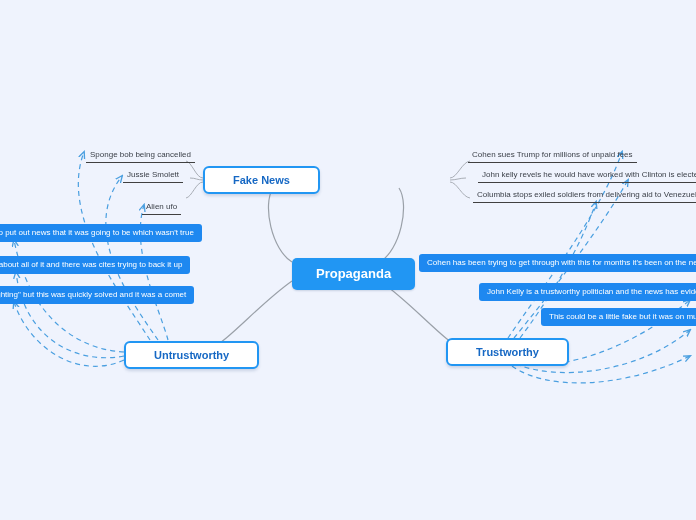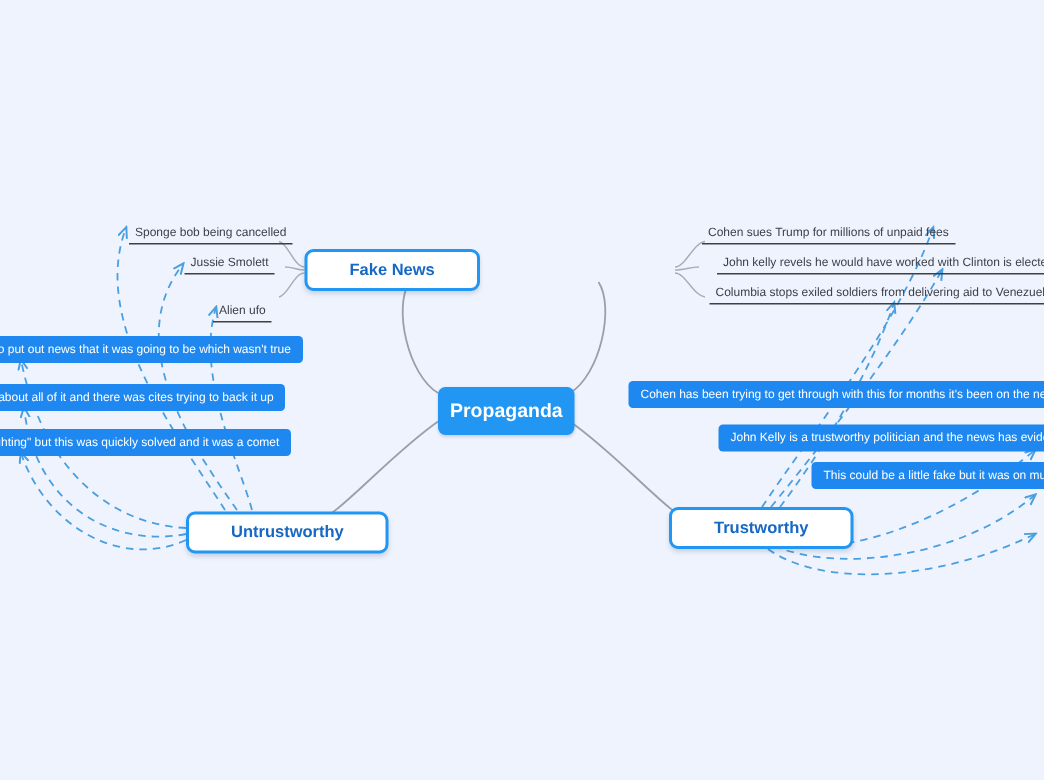--- a/index.html
+++ b/index.html
@@ -14,21 +14,21 @@
   svg.links{position:absolute;left:0;top:0;width:696px;height:520px;pointer-events:none;}
 
   
   .node-root{
     position:absolute;
     background:#2196f3;
     color:#ffffff;
     font-weight:bold;
     font-size:13px;
     border-radius:5px;
-    padding:9px 8px;
+    padding:9px 24px;
     white-space:nowrap;
     box-shadow:0 1px 2px rgba(30,60,110,.18);
     line-height:1.1;
   }
 
   
   .node-branch{
     position:absolute;
     background:#ffffff;
     color:#1668c4;

